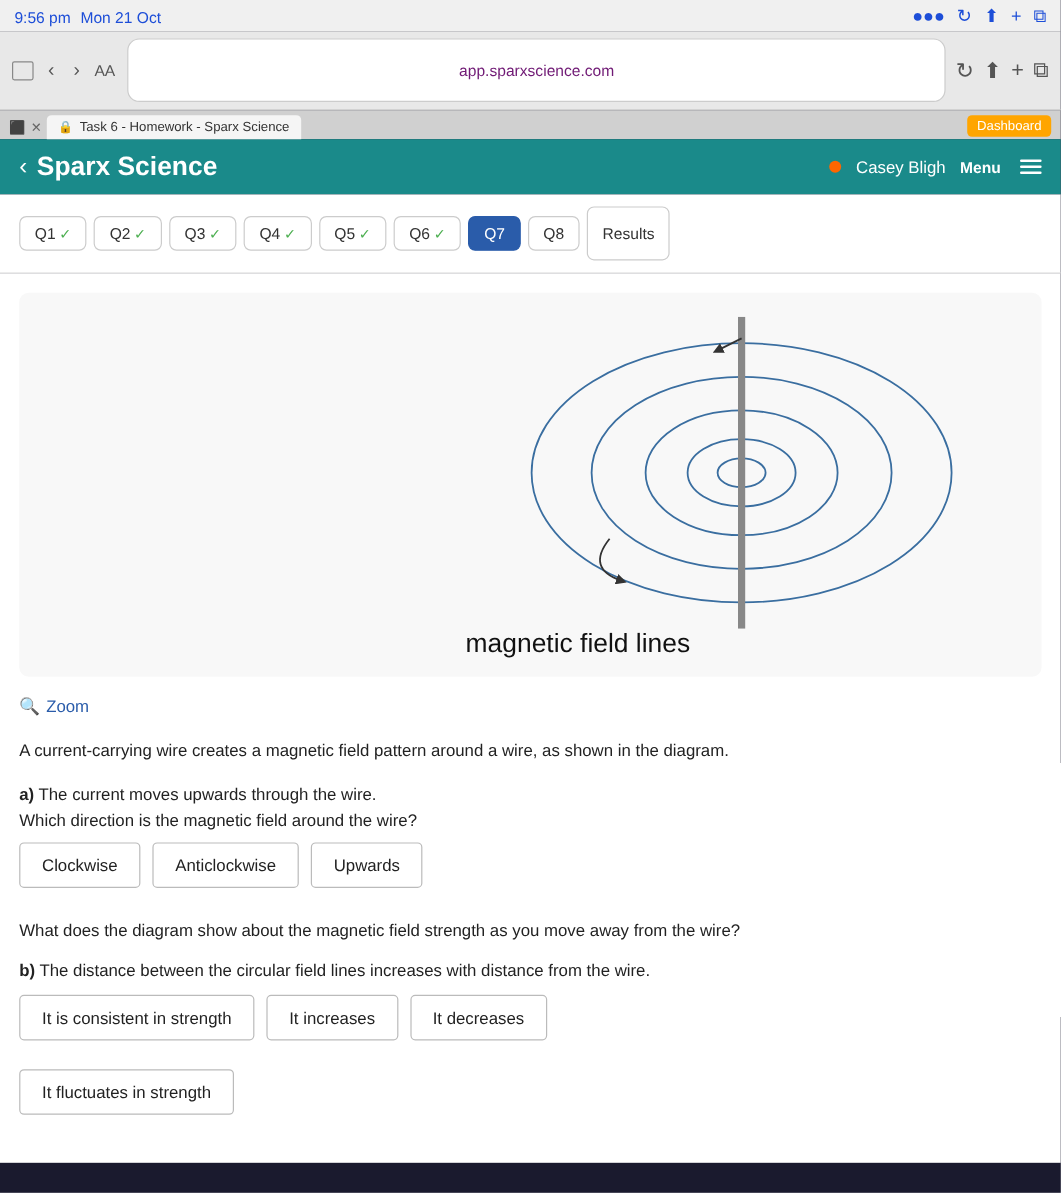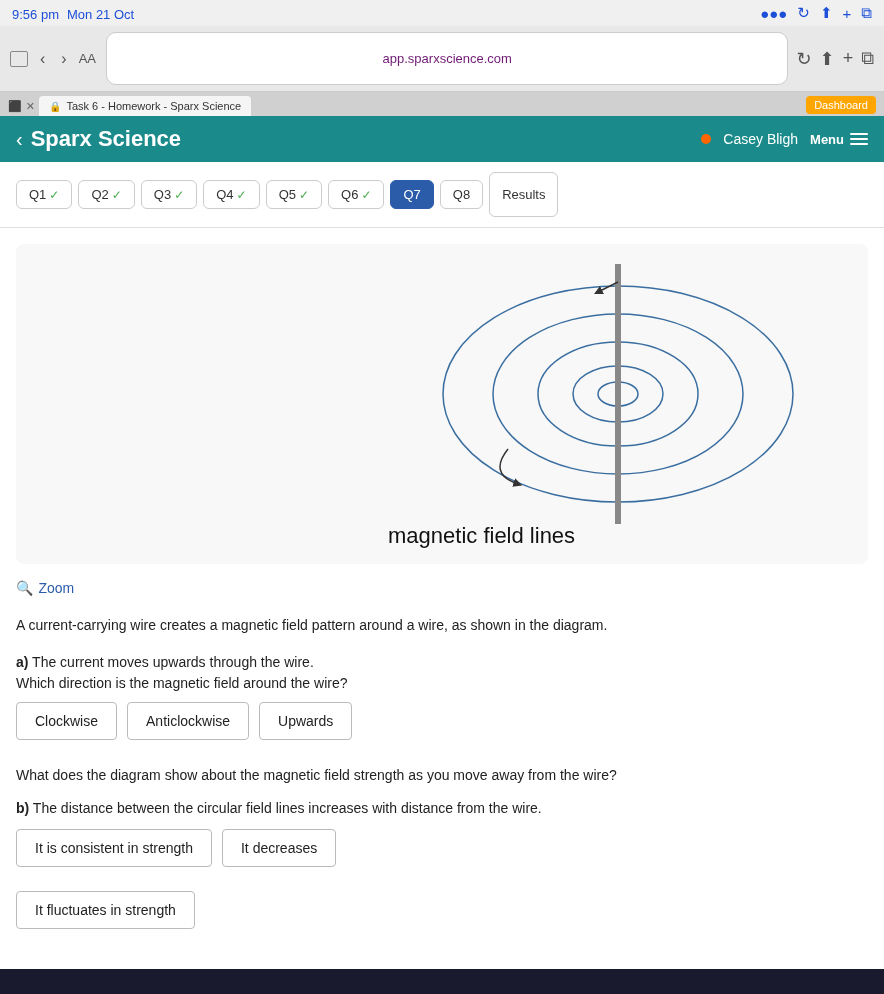--- a/index.html
+++ b/index.html
@@ -109,21 +109,21 @@
     }
     .user-gem {
       width: 10px; height: 10px;
       background: #ff6600;
       border-radius: 50%;
       display: inline-block;
     }
     .user-name { color: white; font-size: 14px; font-weight: 500; }
     .menu-btn {
       color: white; font-size: 13px; font-weight: 600;
-      display: flex; align-items: center; gap: 6px; cursor: pointer;
+      display: flex; align-items: center; gap: 16px; cursor: pointer;
     }
     .menu-lines { display: flex; flex-direction: column; gap: 3px; }
     .menu-line { width: 18px; height: 2px; background: white; border-radius: 1px; }
 
     
     .question-nav {
       background: white;
       display: flex;
       align-items: center;
       padding: 10px 16px;
@@ -377,20 +377,21 @@
   <div class="section-b">
     <p class="section-b-text">
       What does the diagram show about the magnetic field strength as you move away from the wire?
     </p>
     <p class="section-b-text">
       <span class="sub-label">b)</span>
       The distance between the circular field lines increases with distance from the wire.
     </p>
     <div class="answer-row">
       <button class="answer-btn">It is consistent in strength</button>
+      <button class="answer-btn">It increases</button>
       <button class="answer-btn">It decreases</button>
     </div>
     <div class="answer-row">
       <button class="answer-btn">It fluctuates in strength</button>
     </div>
   </div>
 
 </div>
 
 </body></html>

